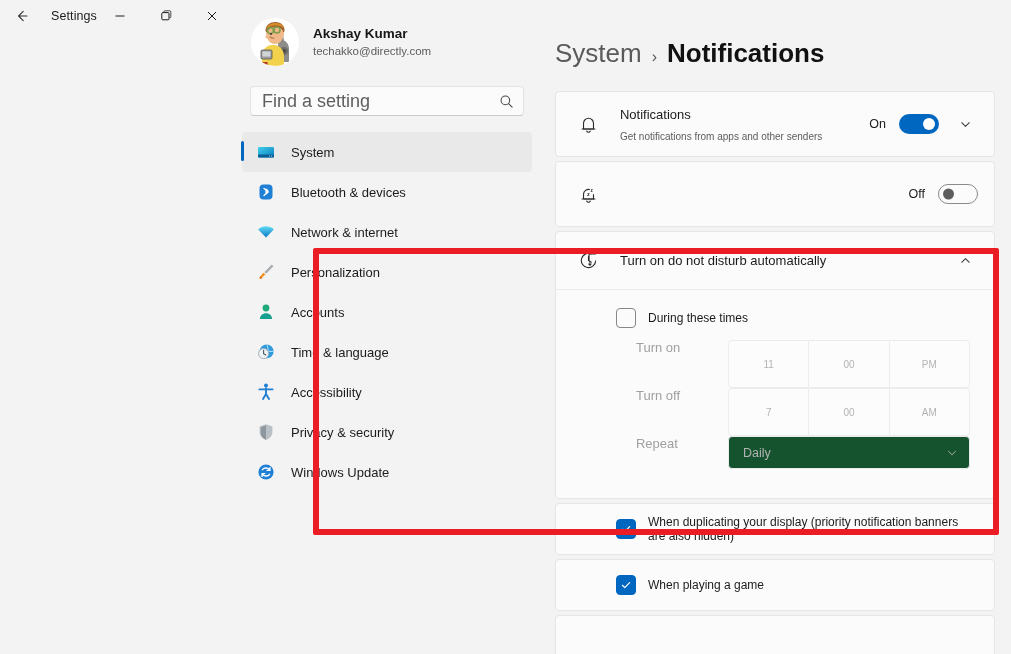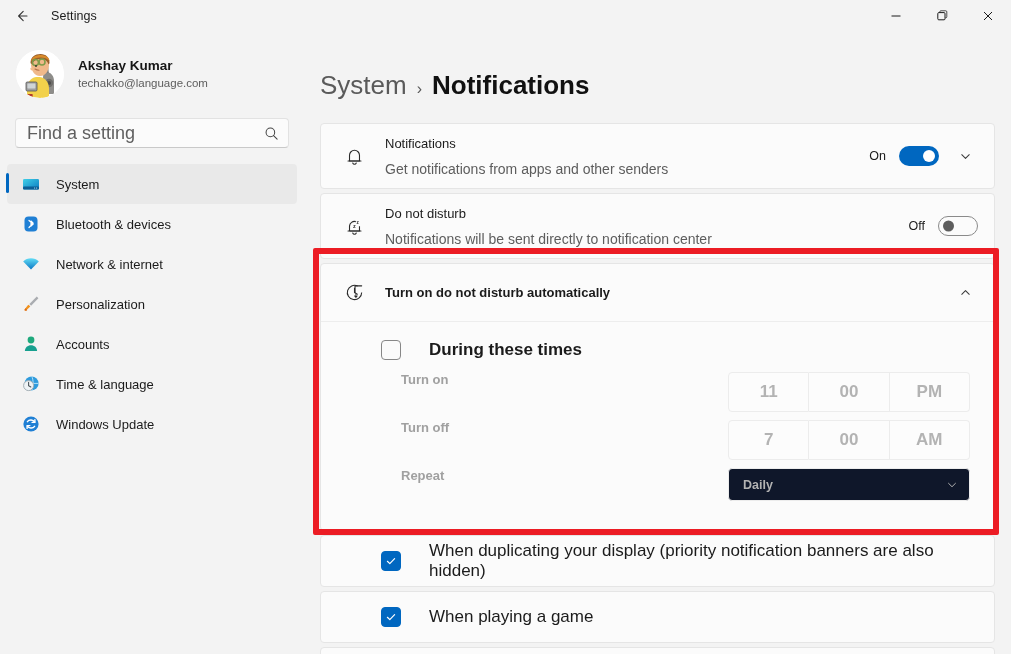--- a/index.html
+++ b/index.html
@@ -3,21 +3,21 @@
 <meta charset="utf-8">
 <style>
   * { box-sizing: border-box; margin: 0; padding: 0; }
   html, body {
     width: 1011px; height: 654px;
     font-family: "Liberation Sans", sans-serif;
     background: #f3f3f3;
     color: #1b1b1b;
     overflow: hidden;
   }
-  #app { position: relative; width: 1011px; height: 654px; display: flex; flex-direction: column; }
+  #app { position: relative; width: 1011px; height: 654px; display: flex; flex-direction: row; }
 
   
   .titlebar {
     height: 32px; flex: 0 0 32px;
     display: flex; align-items: center;
     background: #f3f3f3;
   }
   .back-btn {
     width: 36px; height: 28px; margin-left: 4px;
     display: flex; align-items: center; justify-content: center;
@@ -100,62 +100,62 @@
     border-radius: 4px;
     margin-bottom: 4px;
   }
   .row {
     display: flex; align-items: center;
     min-height: 64px; padding: 0 16px 0 20px;
   }
   .row-icon { width: 26px; flex: 0 0 26px; display: flex; align-items: center; justify-content: center; }
   .row-text { margin-left: 18px; flex: 1; min-width: 0; }
   .row-title { font-size: 13px; color: #1b1b1b; line-height: 1.35; }
-  .row-sub { font-size: 14px; color: #5d5d5d; margin-top: 8px; }
+  .row-sub { font-size: 10px; color: #5d5d5d; margin-top: 8px; }
   .row-right { display: flex; align-items: center; gap: 13px; margin-left: auto; }
   .toggle-state { font-size: 12.5px; color: #1b1b1b; }
 
   .switch { width: 40px; height: 20px; border-radius: 10px; position: relative; cursor: pointer; flex: 0 0 40px; }
   .switch.on { background: #0067c0; }
   .switch.off { background: #fbfbfb; border: 1px solid #8a8a8a; }
   .switch .knob { position: absolute; border-radius: 50%; top: 50%; transform: translateY(-50%); }
   .switch.on .knob { width: 12px; height: 12px; background: #fff; right: 4px; }
   .switch.off .knob { width: 11px; height: 11px; background: #5d5d5d; left: 4px; }
 
   .chev { width: 26px; height: 26px; display: flex; align-items: center; justify-content: center; cursor: pointer; border-radius: 4px; }
 
   
-  .expand-card { position: relative; font-weight: bold; }
+  .expand-card { position: relative; }
   .expand-head { display: flex; align-items: center; min-height: 57px; padding: 0 16px 0 20px; cursor: pointer; }
   .expand-head .row-title { margin-left: 18px; }
   .expand-body { border-top: 1px solid #ededed; padding: 6px 0 14px 0; }
 
   .sub-row { display: flex; align-items: center; padding: 0 24px 0 60px; min-height: 44px; }
   .cb {
     width: 20px; height: 20px; border-radius: 4px; flex: 0 0 20px;
     border: 1px solid #878787; background: #fbfbfb;
     display: flex; align-items: center; justify-content: center; cursor: pointer;
   }
   .cb.checked { background: #0067c0; border-color: #0067c0; }
-  .sub-label { font-size: 17px; color: #1b1b1b; margin-left: 28px; }
+  .sub-label { font-size: 12px; color: #1b1b1b; margin-left: 12px; }
 
   .field-row { display: flex; align-items: flex-start; padding: 0 24px 0 80px; min-height: 48px; }
   .field-label { font-size: 13px; color: #a0a0a0; flex: 1; }
   .time-group { display: flex; width: 242px; flex: 0 0 242px; }
   .time-seg {
-    flex: 1; height: 40px; border: 1px solid #ececec; background: #fcfcfc;
+    flex: 1; height: 48px; border: 1px solid #ececec; background: #fcfcfc;
     display: flex; align-items: center; justify-content: center;
-    font-size: 17px; color: #b3b3b3; cursor: default;
+    font-size: 10px; color: #b3b3b3; cursor: default;
   }
   .time-seg + .time-seg { border-left: 0; }
   .time-seg:first-child { border-radius: 4px 0 0 4px; }
   .time-seg:last-child { border-radius: 0 4px 4px 0; }
   .combo {
     width: 242px; flex: 0 0 242px; height: 33px;
-    border: 1px solid #ececec; background: #0f172a; border-radius: 4px;
+    border: 1px solid #ececec; background: #14532d; border-radius: 4px;
     display: flex; align-items: center; padding: 0 11px 0 14px;
     font-size: 12.5px; color: #b3b3b3; cursor: default;
   }
   .combo .cname { flex: 1; }
 
   .hl-box {
     position: absolute; left: 313px; top: 248px;
     width: 686px; height: 287px;
     border: 6px solid #ec1c24; border-radius: 2px;
     pointer-events: none; z-index: 5;
@@ -235,21 +235,21 @@
               <circle cx="20" cy="16" r="0.9" fill="#2b2b2b"></circle>
               <path d="M15.6 17.5c-1 0-1.5.9-1.2 1.8.3.9 1.2 1.3 2 1" fill="#f0b98a"></path>
 
               <rect x="10" y="32" width="11" height="9" rx="1.2" fill="#9e9e9e" stroke="#555" stroke-width="0.8"></rect>
               <rect x="11.4" y="33.4" width="8" height="5" rx=".6" fill="#cfd4d6"></rect>
             </g>
           </svg>
         </div>
         <div class="profile-text">
           <div class="profile-name">Akshay Kumar</div>
-          <div class="profile-mail">techakko@language.com</div>
+          <div class="profile-mail">techakko@directly.com</div>
         </div>
       </div>
 
       <div class="searchwrap">
         <div class="searchbox">
           <input type="text" placeholder="Find a setting" style="">
           <svg width="15" height="15" viewBox="0 0 16 16">
             <circle cx="6.8" cy="6.8" r="4.6" fill="none" stroke="#444" stroke-width="1.1"></circle>
             <path d="M10.2 10.2 14 14" stroke="#444" stroke-width="1.1" stroke-linecap="round"></path>
           </svg>
@@ -328,21 +328,39 @@
             <svg width="20" height="20" viewBox="0 0 20 20">
               <circle cx="10.6" cy="9.4" r="7" fill="#2f9bdc"></circle>
               <path d="M10.6 2.4c2 2 2 12 0 14M3.6 9.4h14" stroke="#bfe6fa" stroke-width=".9" fill="none"></path>
               <circle cx="7.6" cy="11.6" r="5" fill="#eef3f6" stroke="#9aa6ad" stroke-width=".9"></circle>
               <path d="M7.6 8.4v3.3l2.2 1.3" stroke="#4a5358" stroke-width="1.1" fill="none" stroke-linecap="round"></path>
             </svg>
           </span>
           <span class="nav-label">Time &amp; language</span>
         </div>
 
-
+        <div class="nav-item">
+          <span class="nav-icon">
+            <svg width="20" height="20" viewBox="0 0 20 20">
+              <circle cx="10" cy="3.6" r="2" fill="#1f7fd4"></circle>
+              <path d="M10 6.2v6M3.4 7.4h13.2M7 17l3-5 3 5" stroke="#1f7fd4" stroke-width="1.9" fill="none" stroke-linecap="round" stroke-linejoin="round"></path>
+            </svg>
+          </span>
+          <span class="nav-label">Accessibility</span>
+        </div>
+
+        <div class="nav-item">
+          <span class="nav-icon">
+            <svg width="20" height="20" viewBox="0 0 20 20">
+              <path d="M10 2.2 16.4 4.6v5.2c0 4-2.7 7-6.4 8.1-3.7-1.1-6.4-4.1-6.4-8.1V4.6z" fill="#b9c0c6"></path>
+              <path d="M10 3.5v14.2c-3-1-5.2-3.6-5.2-7.1V5.3z" fill="#8e979e"></path>
+            </svg>
+          </span>
+          <span class="nav-label">Privacy &amp; security</span>
+        </div>
 
         <div class="nav-item">
           <span class="nav-icon">
             <svg width="20" height="20" viewBox="0 0 20 20">
               <circle cx="10" cy="10" r="7.6" fill="#1f7fd4"></circle>
               <path d="M13.6 8.3a4.2 4.2 0 0 0-7.2-.6M6.4 11.7a4.2 4.2 0 0 0 7.2.6" fill="none" stroke="#fff" stroke-width="1.4" stroke-linecap="round"></path>
               <path d="M13.9 5.6v2.8h-2.8M6.1 14.4v-2.8h2.8" fill="none" stroke="#fff" stroke-width="1.4" stroke-linecap="round" stroke-linejoin="round"></path>
             </svg>
           </span>
           <span class="nav-label">Windows Update</span>
@@ -391,24 +409,20 @@
           <span class="row-icon">
             <svg width="21" height="21" viewBox="0 0 24 24">
               <path d="M6.3 17.2v-5.6a5.7 5.7 0 0 1 7.2-5.2" fill="none" stroke="#2b2b2b" stroke-width="1.25" stroke-linejoin="round"></path>
               <path d="M17.7 11.8v5.4H6.3" fill="none" stroke="#2b2b2b" stroke-width="1.25" stroke-linejoin="round"></path>
               <path d="M4.6 17.2h14.8" stroke="#2b2b2b" stroke-width="1.25" stroke-linecap="round"></path>
               <path d="M10 19.4a2.1 2.1 0 0 0 4 0" fill="none" stroke="#2b2b2b" stroke-width="1.25" stroke-linecap="round"></path>
               <text x="10.2" y="13.6" font-family="Liberation Sans, sans-serif" font-size="6.4" font-weight="700" fill="#2b2b2b">z</text>
               <text x="14.4" y="8.6" font-family="Liberation Sans, sans-serif" font-size="5.4" font-weight="700" fill="#2b2b2b">z</text>
             </svg>
           </span>
-          <div class="row-text">
-            <div class="row-title">Do not disturb</div>
-            <div class="row-sub">Notifications will be sent directly to notification center</div>
-          </div>
           <div class="row-right">
             <span class="toggle-state">Off</span>
             <span class="switch off">
                 <span class="knob"></span>
               </span>
           </div>
         </div>
       </div>
 
       <div class="card expand-card">

